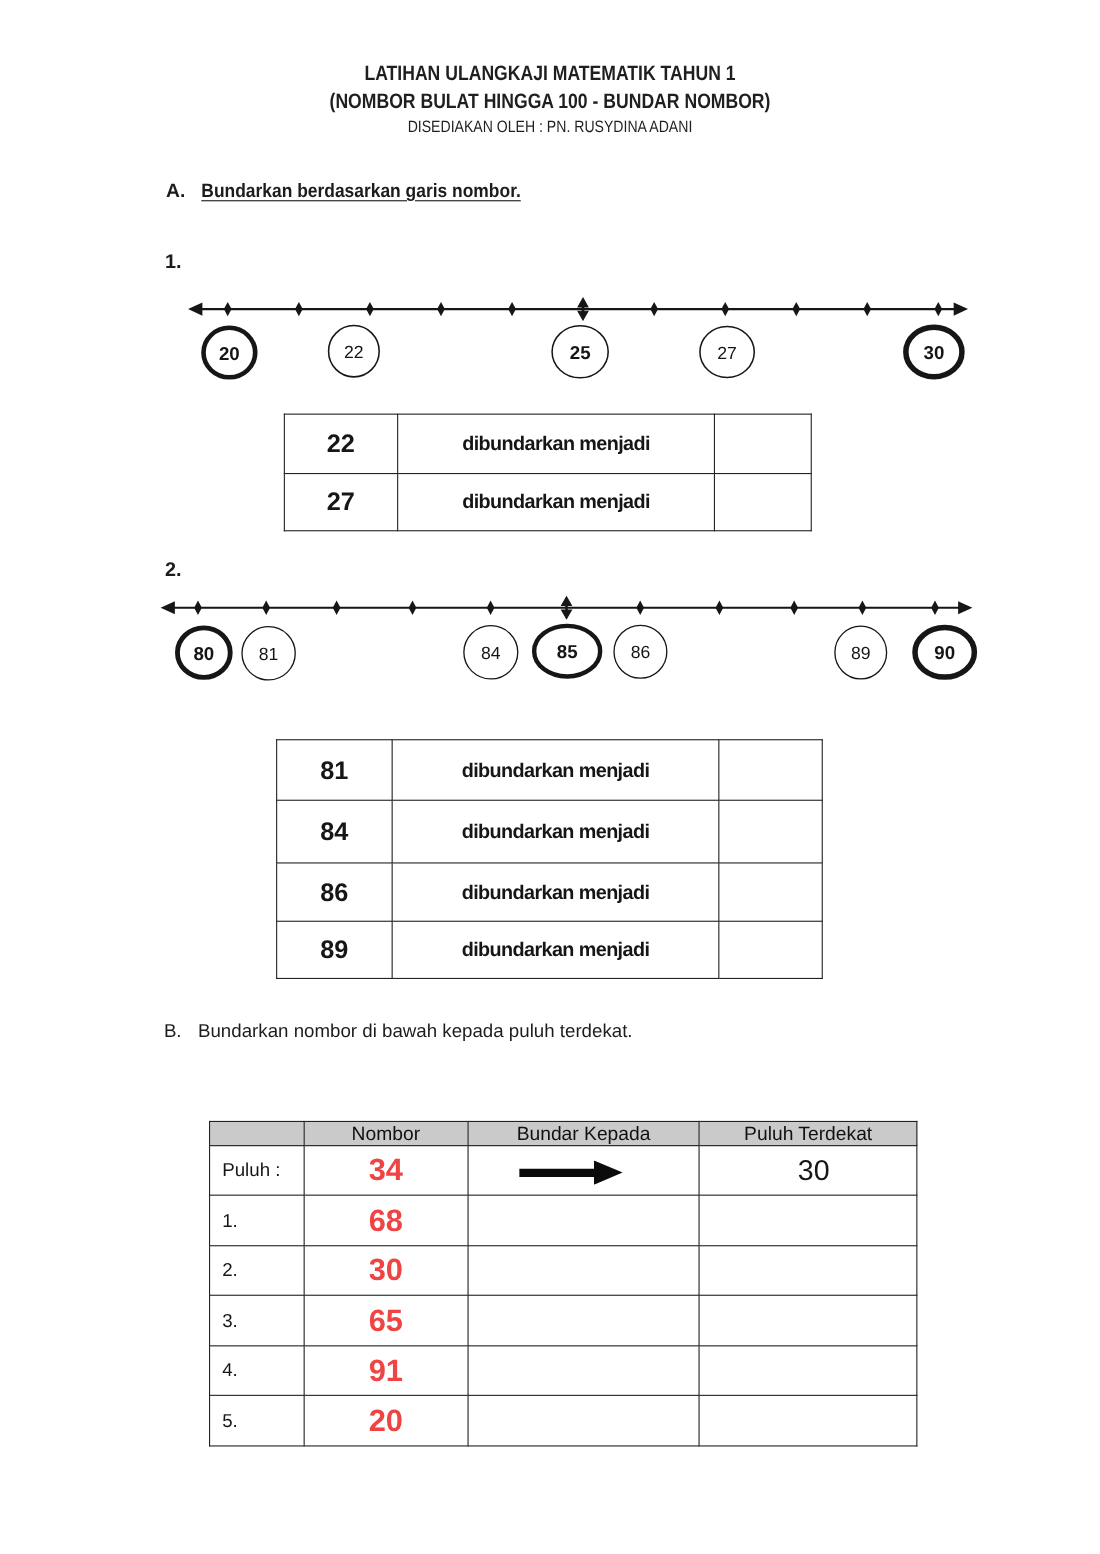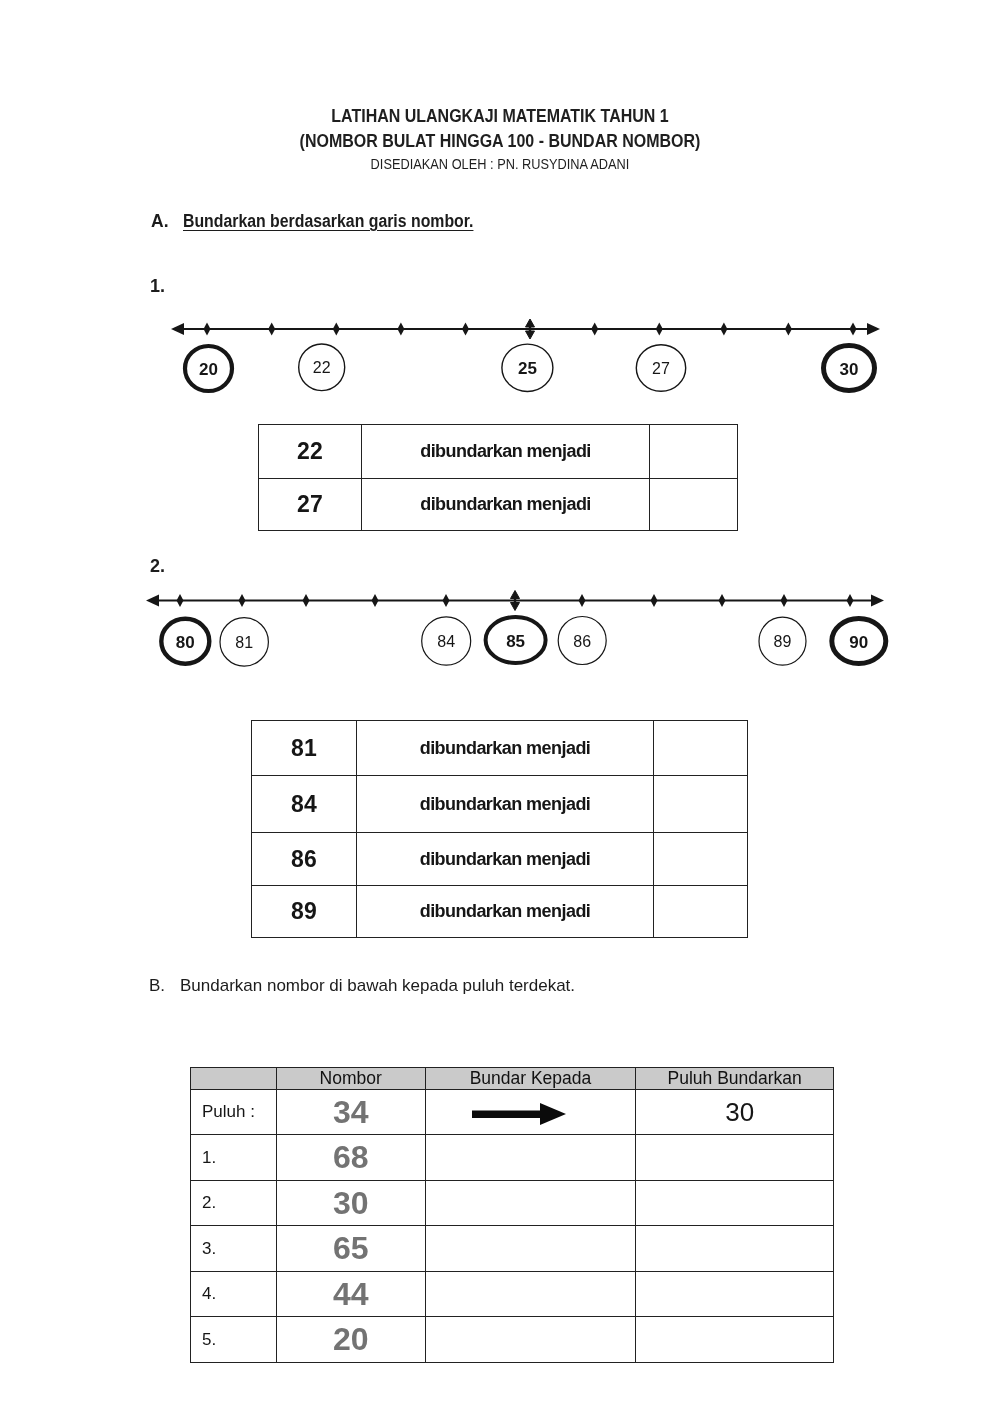--- a/index.html
+++ b/index.html
@@ -4,21 +4,20 @@
 <style>
   * { margin: 0; padding: 0; box-sizing: border-box; }
   html, body { background: #ffffff; }
   body { font-family: "Liberation Sans", sans-serif; color: #1d1d1d; }
   #page {
     position: relative;
     width: 1000px;
     height: 1344px;
     background: #ffffff;
     overflow: hidden;
-    margin-top: 48px;
   }
   .abs { position: absolute; }
   .title-line { width: 1000px; text-align: center; color: #1f1f1f; }
   .t-bold { font-weight: bold; }
   .sec-heading { font-weight: bold; font-size: 17.5px; color: #1c1c1c; }
   .sec-heading-b { font-weight: normal; font-size: 17px; color: #1c1c1c; }
   .underline { text-decoration: underline; text-underline-offset: 3px; }
   .marker { font-weight: bold; font-size: 18px; color: #1c1c1c; }
 
   table { border-collapse: collapse; }
@@ -45,22 +44,22 @@
   .btable .rowlabel {
     text-align: left;
     padding-left: 11px;
     font-size: 17px;
     font-weight: normal;
     color: #161616;
   }
   .btable .bignum {
     text-align: center;
     font-weight: bold;
-    font-size: 32px;
-    color: #737373;
+    font-size: 28px;
+    color: #ef4444;
   }
   .btable .result {
     text-align: center;
     font-weight: normal;
     font-size: 26px;
     padding-left: 10px;
     color: #161616;
   }
   svg text { font-family: "Liberation Sans", sans-serif; fill: #161616; }
   svg .circ-num { font-size: 16px; }
@@ -218,21 +217,21 @@
         <col style="width:86px">
         <col style="width:149px">
         <col style="width:211px">
         <col style="width:198px">
       </colgroup>
     <tbody>
         <tr style="height:22px">
       <td class="hdr"></td>
       <td class="hdr">Nombor</td>
       <td class="hdr">Bundar Kepada</td>
-      <td class="hdr">Puluh Bundarkan</td>
+      <td class="hdr">Puluh Terdekat</td>
     </tr>
     <tr style="height:45px">
       <td class="rowlabel">Puluh :</td>
       <td class="bignum">34</td>
       <td style="text-align:left; padding-left:46px;">
         <svg width="95" height="22" viewBox="0 0 95 22" style="display:block; margin-top:3px;">
           <rect x="0" y="7.5" width="69" height="7.5" fill="#0b0b0b"></rect>
           <polygon points="68,0 94,11 68,22" fill="#0b0b0b"></polygon>
         </svg>
       </td>
@@ -251,21 +250,21 @@
       <td></td>
     </tr>
     <tr style="height:46px">
       <td class="rowlabel">3.</td>
       <td class="bignum">65</td>
       <td></td>
       <td></td>
     </tr>
     <tr style="height:45px">
       <td class="rowlabel">4.</td>
-      <td class="bignum">44</td>
+      <td class="bignum">91</td>
       <td></td>
       <td></td>
     </tr>
     <tr style="height:46px">
       <td class="rowlabel">5.</td>
       <td class="bignum">20</td>
       <td></td>
       <td></td>
     </tr>
   </tbody>

